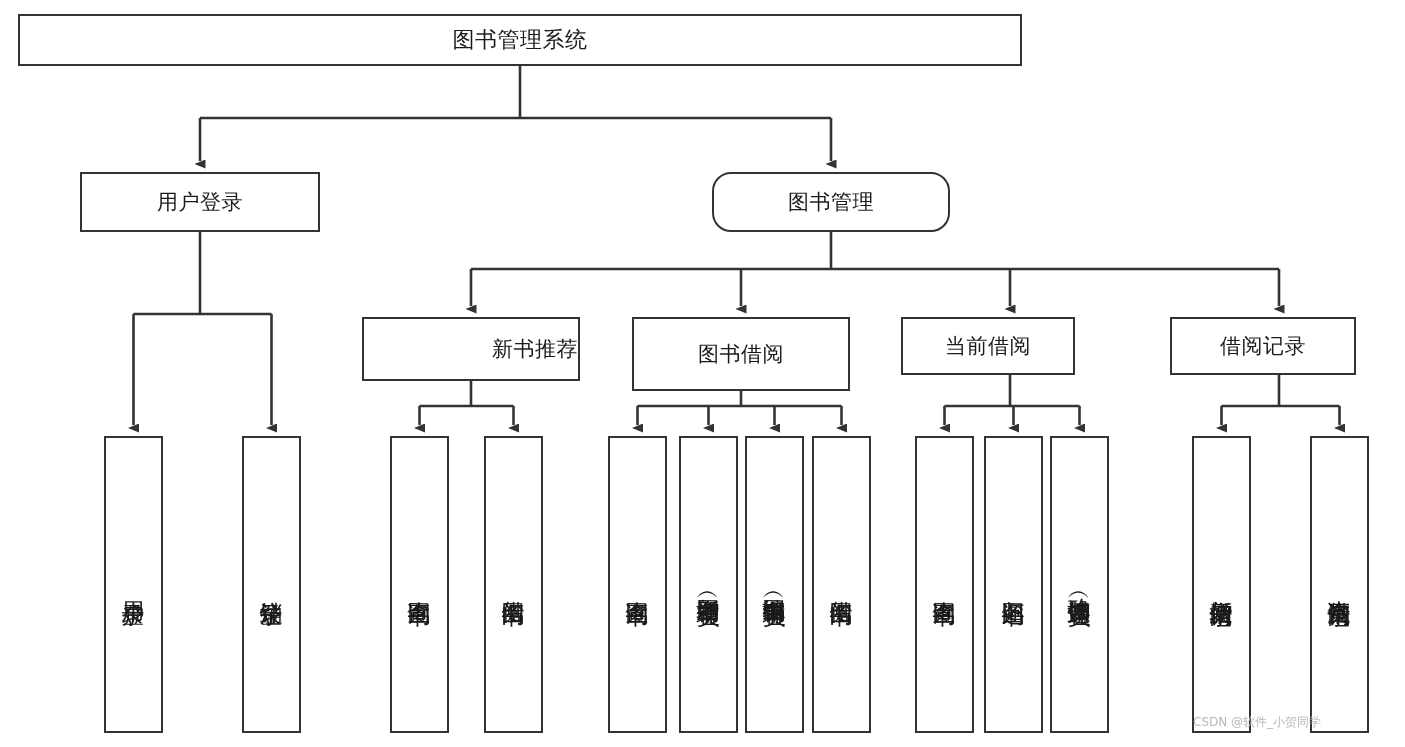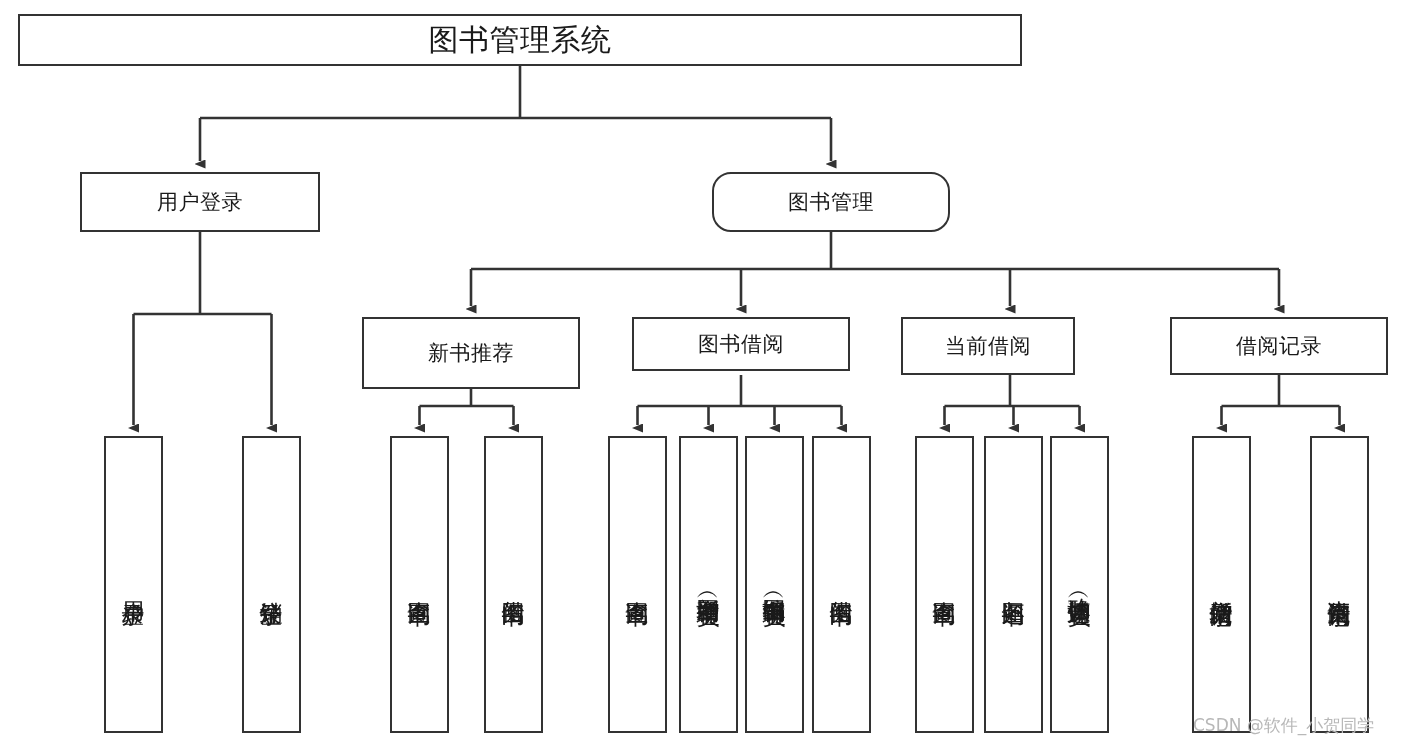--- a/index.html
+++ b/index.html
@@ -41,41 +41,41 @@
     text-align: center;
     line-height: 1.18;
     letter-spacing: 0.5px;
   }
   
   .node.horiz .node-label {
     writing-mode: horizontal-tb;
     font-size: 21px;
   }
   .node.root .node-label {
-    font-size: 30px;
+    font-size: 22px;
   }
   
   .node.vert {
     align-items: center;
     justify-content: center;
     padding: 4px 0;
   }
   .node.vert .node-label {
     writing-mode: vertical-rl;
     text-orientation: upright;
     font-size: 23px;
     line-height: 1.05;
     letter-spacing: 1px;
     max-height: 100%;
   }
   #watermark {
     position: absolute;
     left: 1193px;
     top: 714px;
-    font-size: 17px;
+    font-size: 12px;
     color: #b8b8b8;
     white-space: nowrap;
     font-family: "DejaVu Sans", "Liberation Sans", sans-serif;
   }
 </style>
 </head>
 <body>
 
 <div id="diagram-root">
 
@@ -125,30 +125,30 @@
   <div id="nodes-layer">
       <div class="node horiz root" style="left: 18px; top: 14px; width: 1004px; height: 52px; border-color: rgb(51, 51, 51); background: rgb(255, 255, 255); color: rgb(26, 26, 26);">
         <span class="node-label">图书管理系统</span>
       </div>
       <div class="node horiz" style="left: 80px; top: 172px; width: 240px; height: 60px; border-color: rgb(51, 51, 51); background: rgb(255, 255, 255); color: rgb(26, 26, 26);">
         <span class="node-label">用户登录</span>
       </div>
       <div class="node horiz" style="left: 712px; top: 172px; width: 238px; height: 60px; border-color: rgb(51, 51, 51); background: rgb(255, 255, 255); color: rgb(26, 26, 26); border-radius: 19px;">
         <span class="node-label">图书管理</span>
       </div>
-      <div class="node horiz" style="left: 362px; top: 317px; width: 218px; height: 72px; border-color: rgb(51, 51, 51); background: rgb(255, 255, 255); color: rgb(26, 26, 26);">
+      <div class="node horiz" style="left: 362px; top: 317px; width: 218px; height: 64px; border-color: rgb(51, 51, 51); background: rgb(255, 255, 255); color: rgb(26, 26, 26); justify-content: flex-end;">
         <span class="node-label">新书推荐</span>
       </div>
-      <div class="node horiz" style="left: 632px; top: 317px; width: 218px; height: 54px; border-color: rgb(51, 51, 51); background: rgb(255, 255, 255); color: rgb(26, 26, 26);">
+      <div class="node horiz" style="left: 632px; top: 317px; width: 218px; height: 74px; border-color: rgb(51, 51, 51); background: rgb(255, 255, 255); color: rgb(26, 26, 26);">
         <span class="node-label">图书借阅</span>
       </div>
       <div class="node horiz" style="left: 901px; top: 317px; width: 174px; height: 58px; border-color: rgb(51, 51, 51); background: rgb(255, 255, 255); color: rgb(26, 26, 26);">
         <span class="node-label">当前借阅</span>
       </div>
-      <div class="node horiz" style="left: 1170px; top: 317px; width: 218px; height: 58px; border-color: rgb(51, 51, 51); background: rgb(255, 255, 255); color: rgb(26, 26, 26);">
+      <div class="node horiz" style="left: 1170px; top: 317px; width: 186px; height: 58px; border-color: rgb(51, 51, 51); background: rgb(255, 255, 255); color: rgb(26, 26, 26);">
         <span class="node-label">借阅记录</span>
       </div>
       <div class="node vert" style="left: 104px; top: 436px; width: 59px; height: 297px; border-color: rgb(51, 51, 51); background: rgb(255, 255, 255); color: rgb(26, 26, 26);">
         <span class="node-label">用户登录</span>
       </div>
       <div class="node vert" style="left: 242px; top: 436px; width: 59px; height: 297px; border-color: rgb(51, 51, 51); background: rgb(255, 255, 255); color: rgb(26, 26, 26);">
         <span class="node-label">注销登录</span>
       </div>
       <div class="node vert" style="left: 390px; top: 436px; width: 59px; height: 297px; border-color: rgb(51, 51, 51); background: rgb(255, 255, 255); color: rgb(26, 26, 26);">
         <span class="node-label">查询图书</span>

